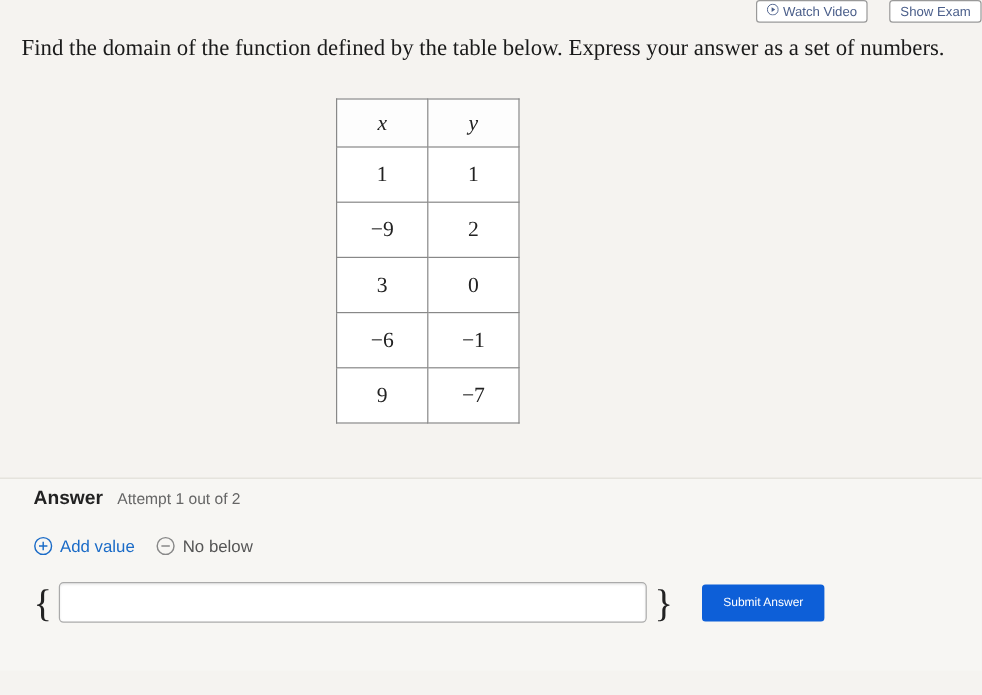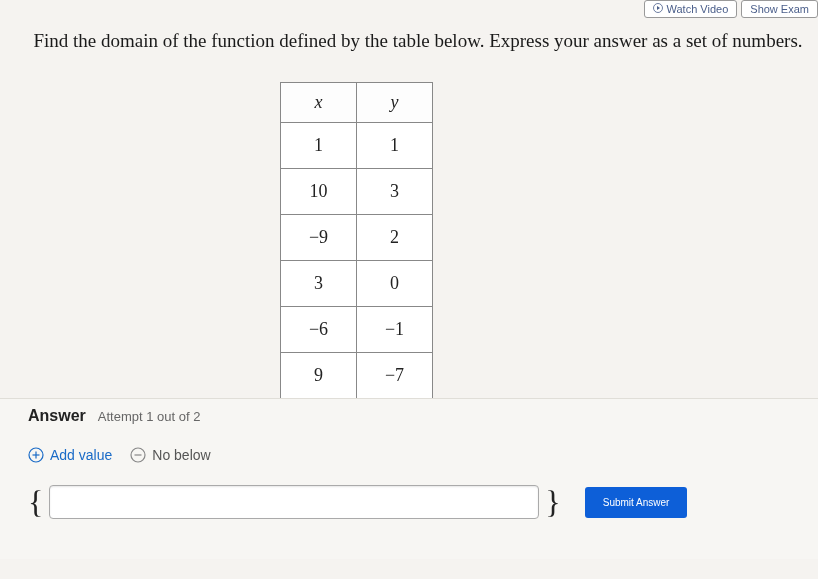--- a/index.html
+++ b/index.html
@@ -9,21 +9,21 @@
       font-family: Georgia, 'Times New Roman', serif;
       background: #f5f3f0;
       position: relative;
       overflow: hidden;
     }
     .top-buttons {
       position: absolute;
       top: 0;
       right: 0;
       display: flex;
-      gap: 4px;
+      gap: 18px;
     }
     .top-btn {
       border: 1px solid #999;
       padding: 2px 8px;
       font-size: 11px;
       font-family: Arial, sans-serif;
       color: #4a5e8a;
       background: #fff;
       border-radius: 3px;
       display: flex;
@@ -31,21 +31,20 @@
       gap: 4px;
     }
     .question {
       position: absolute;
       top: 28px;
       left: 18px;
       right: 0;
       font-size: 19px;
       color: #1a1a1a;
       line-height: 1.4;
-      text-align: center;
     }
     .data-table {
       position: absolute;
       top: 82px;
       left: 280px;
       border-collapse: collapse;
       background: #fff;
     }
     .data-table th, .data-table td {
       border: 1px solid #888;
@@ -157,24 +156,20 @@
   <thead>
     <tr>
       <th>x</th>
       <th>y</th>
     </tr>
   </thead>
   <tbody>
     <tr>
         <td>1</td>
         <td>1</td>
-      </tr>
-    <tr>
-        <td>10</td>
-        <td>3</td>
       </tr>
     <tr>
         <td>−9</td>
         <td>2</td>
       </tr>
     <tr>
         <td>3</td>
         <td>0</td>
       </tr>
     <tr>

